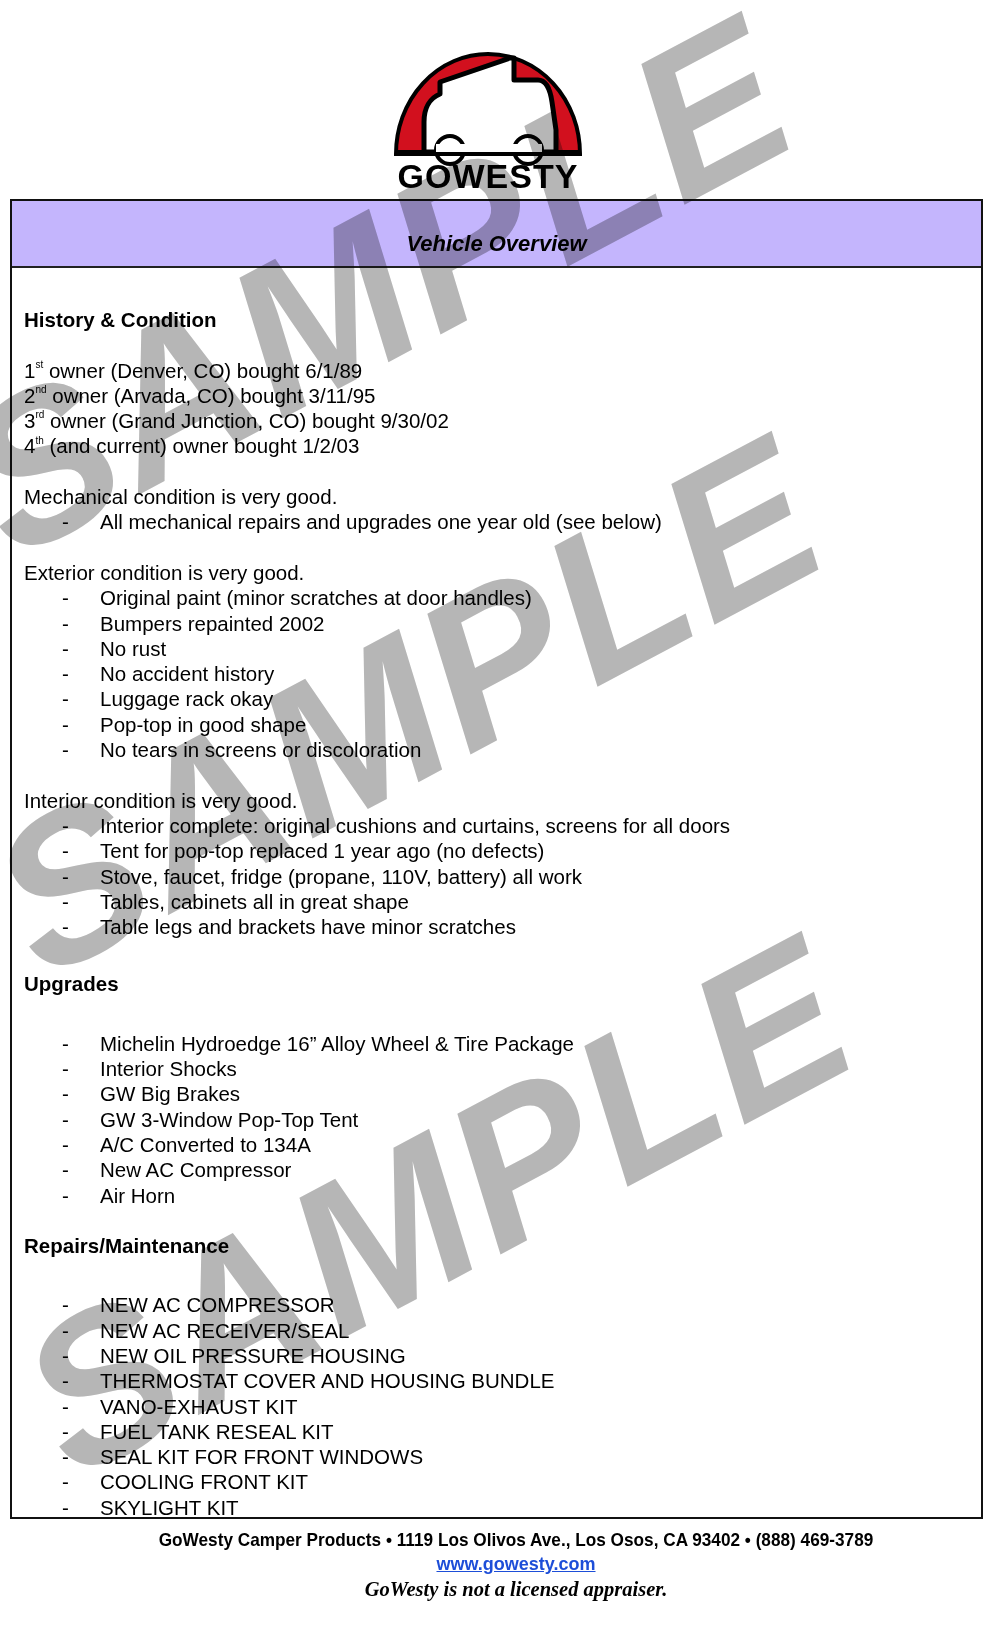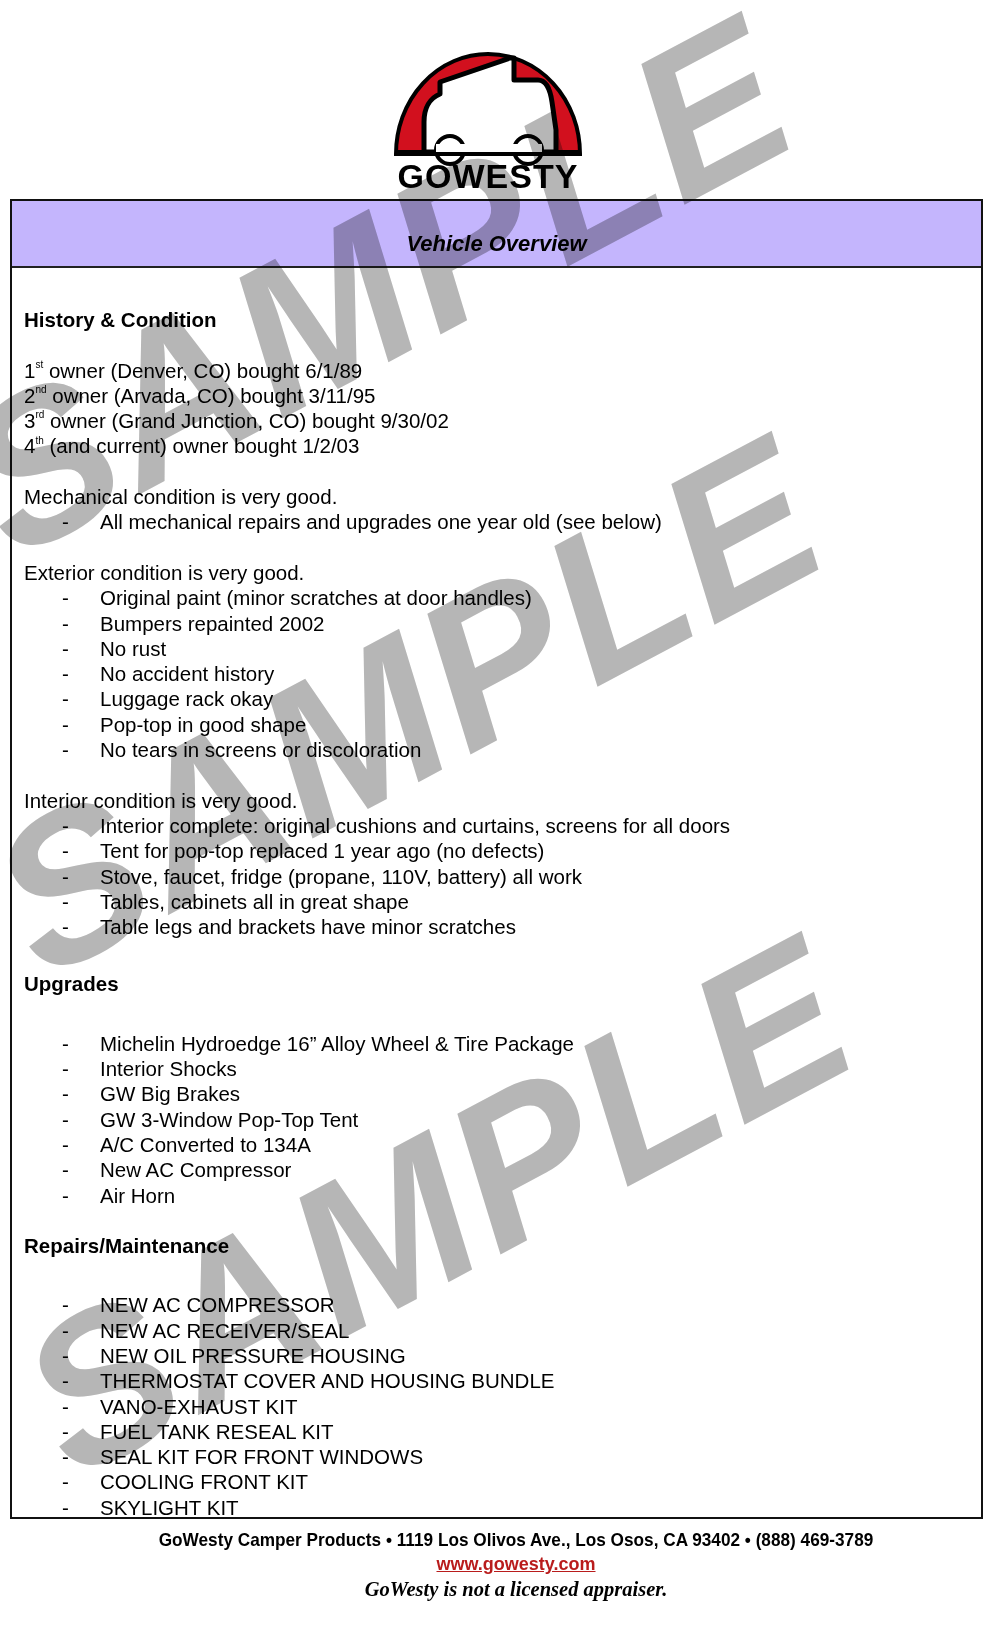--- a/index.html
+++ b/index.html
@@ -16,21 +16,21 @@
              line-height: 25.3px; }
   .h { font-weight: bold; font-size: 20.5px; margin: 0; }
   .gap { height: 25.3px; }
   .gap2 { height: 32px; }
   .line { margin: 0; white-space: nowrap; }
   .line sup { font-size: 10px; line-height: 0; position: relative; top: -2px; vertical-align: super; text-align: right; }
   .bullet { margin: 0; white-space: nowrap; position: relative; padding-left: 76px; }
   .bullet .dash { position: absolute; left: 38px; top: 0; }
   .footer { position: absolute; left: 0; right: 0; top: 1528px; text-align: center; margin-left: 32px; }
   .footer .addr { font-weight: bold; font-size: 18.5px; line-height: 24px; transform: scaleX(0.93); }
-  .footer .url { font-weight: bold; font-size: 18px; line-height: 24px; color: #b91c1c; text-decoration: underline; }
+  .footer .url { font-weight: bold; font-size: 18px; line-height: 24px; color: #1d4ed8; text-decoration: underline; }
   .footer .disc { font-family: "Liberation Serif", serif; font-style: italic; font-weight: bold;
                   font-size: 20.5px; line-height: 26px; text-align: center; }
   .watermark { position: absolute; font-family: "Liberation Sans", sans-serif; font-weight: bold;
                font-style: italic; color: #9a9a9a; opacity: 0.72; font-size: 210px; letter-spacing: 4px;
                white-space: nowrap; transform-origin: left bottom; mix-blend-mode: multiply;
                pointer-events: none; line-height: 1; }
   .wm1 { left: 30px; top: 380px; transform: rotate(-28deg); }
   .wm2 { left: 60px; top: 800px; transform: rotate(-28deg); }
   .wm3 { left: 90px; top: 1300px; transform: rotate(-28deg); }
 </style>

